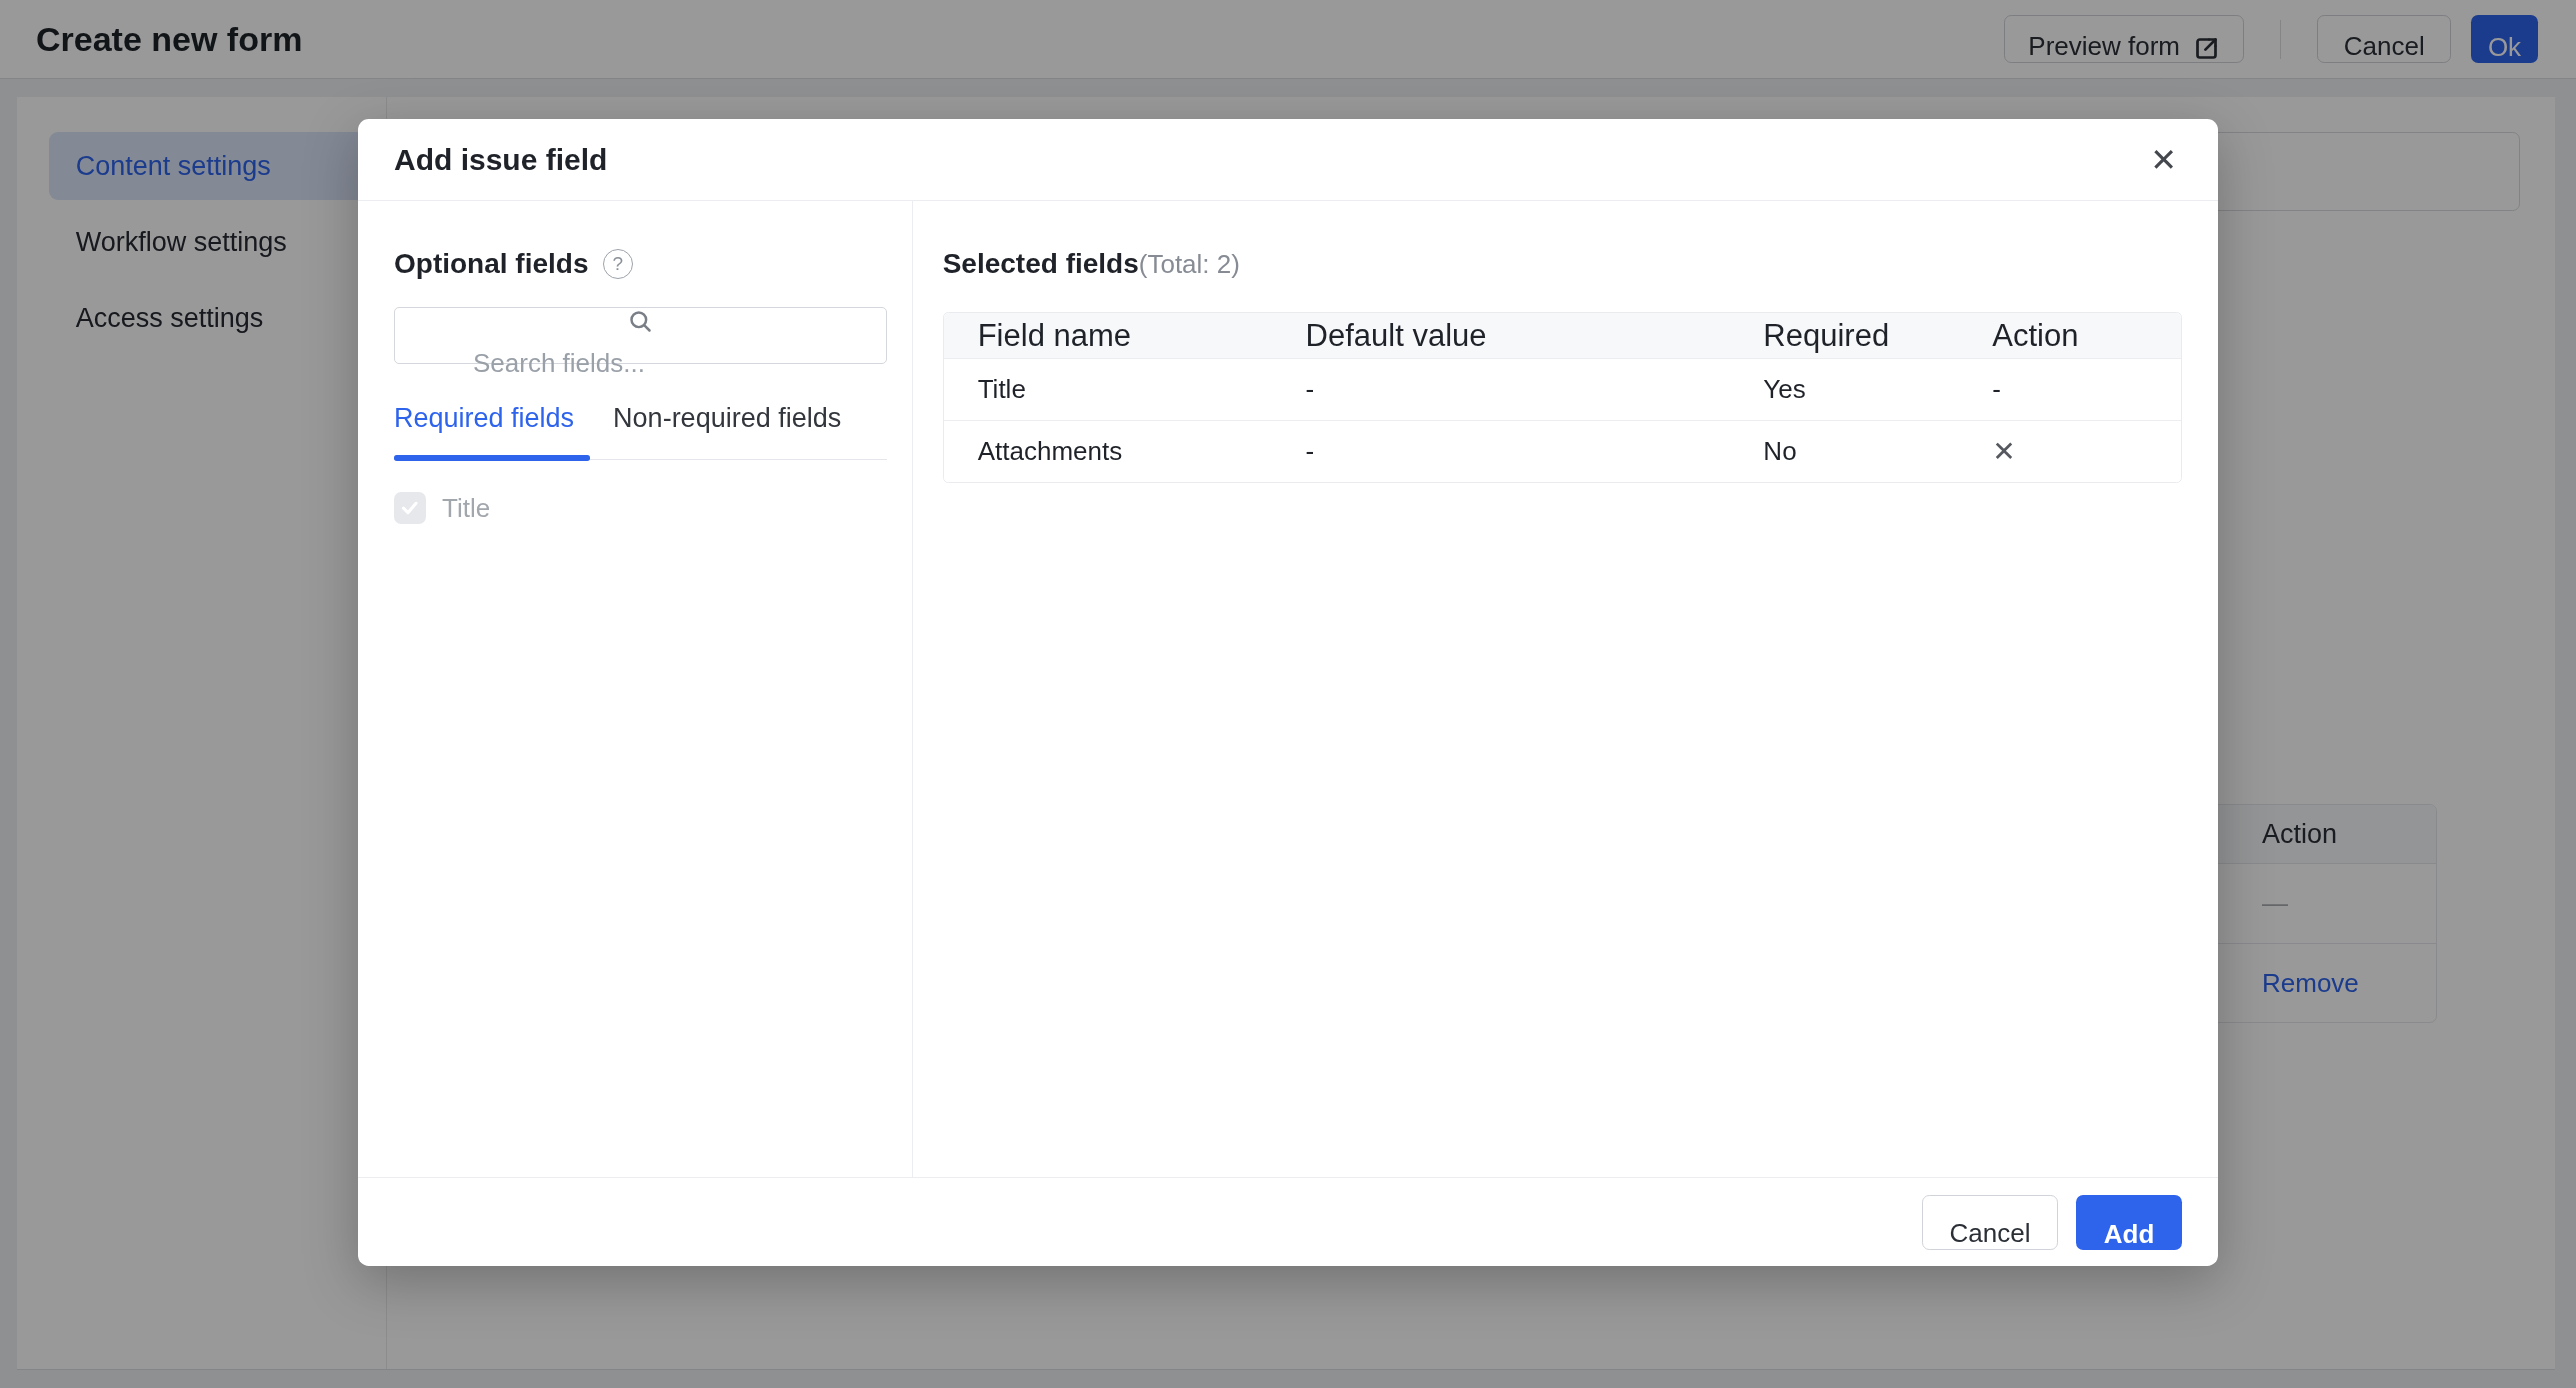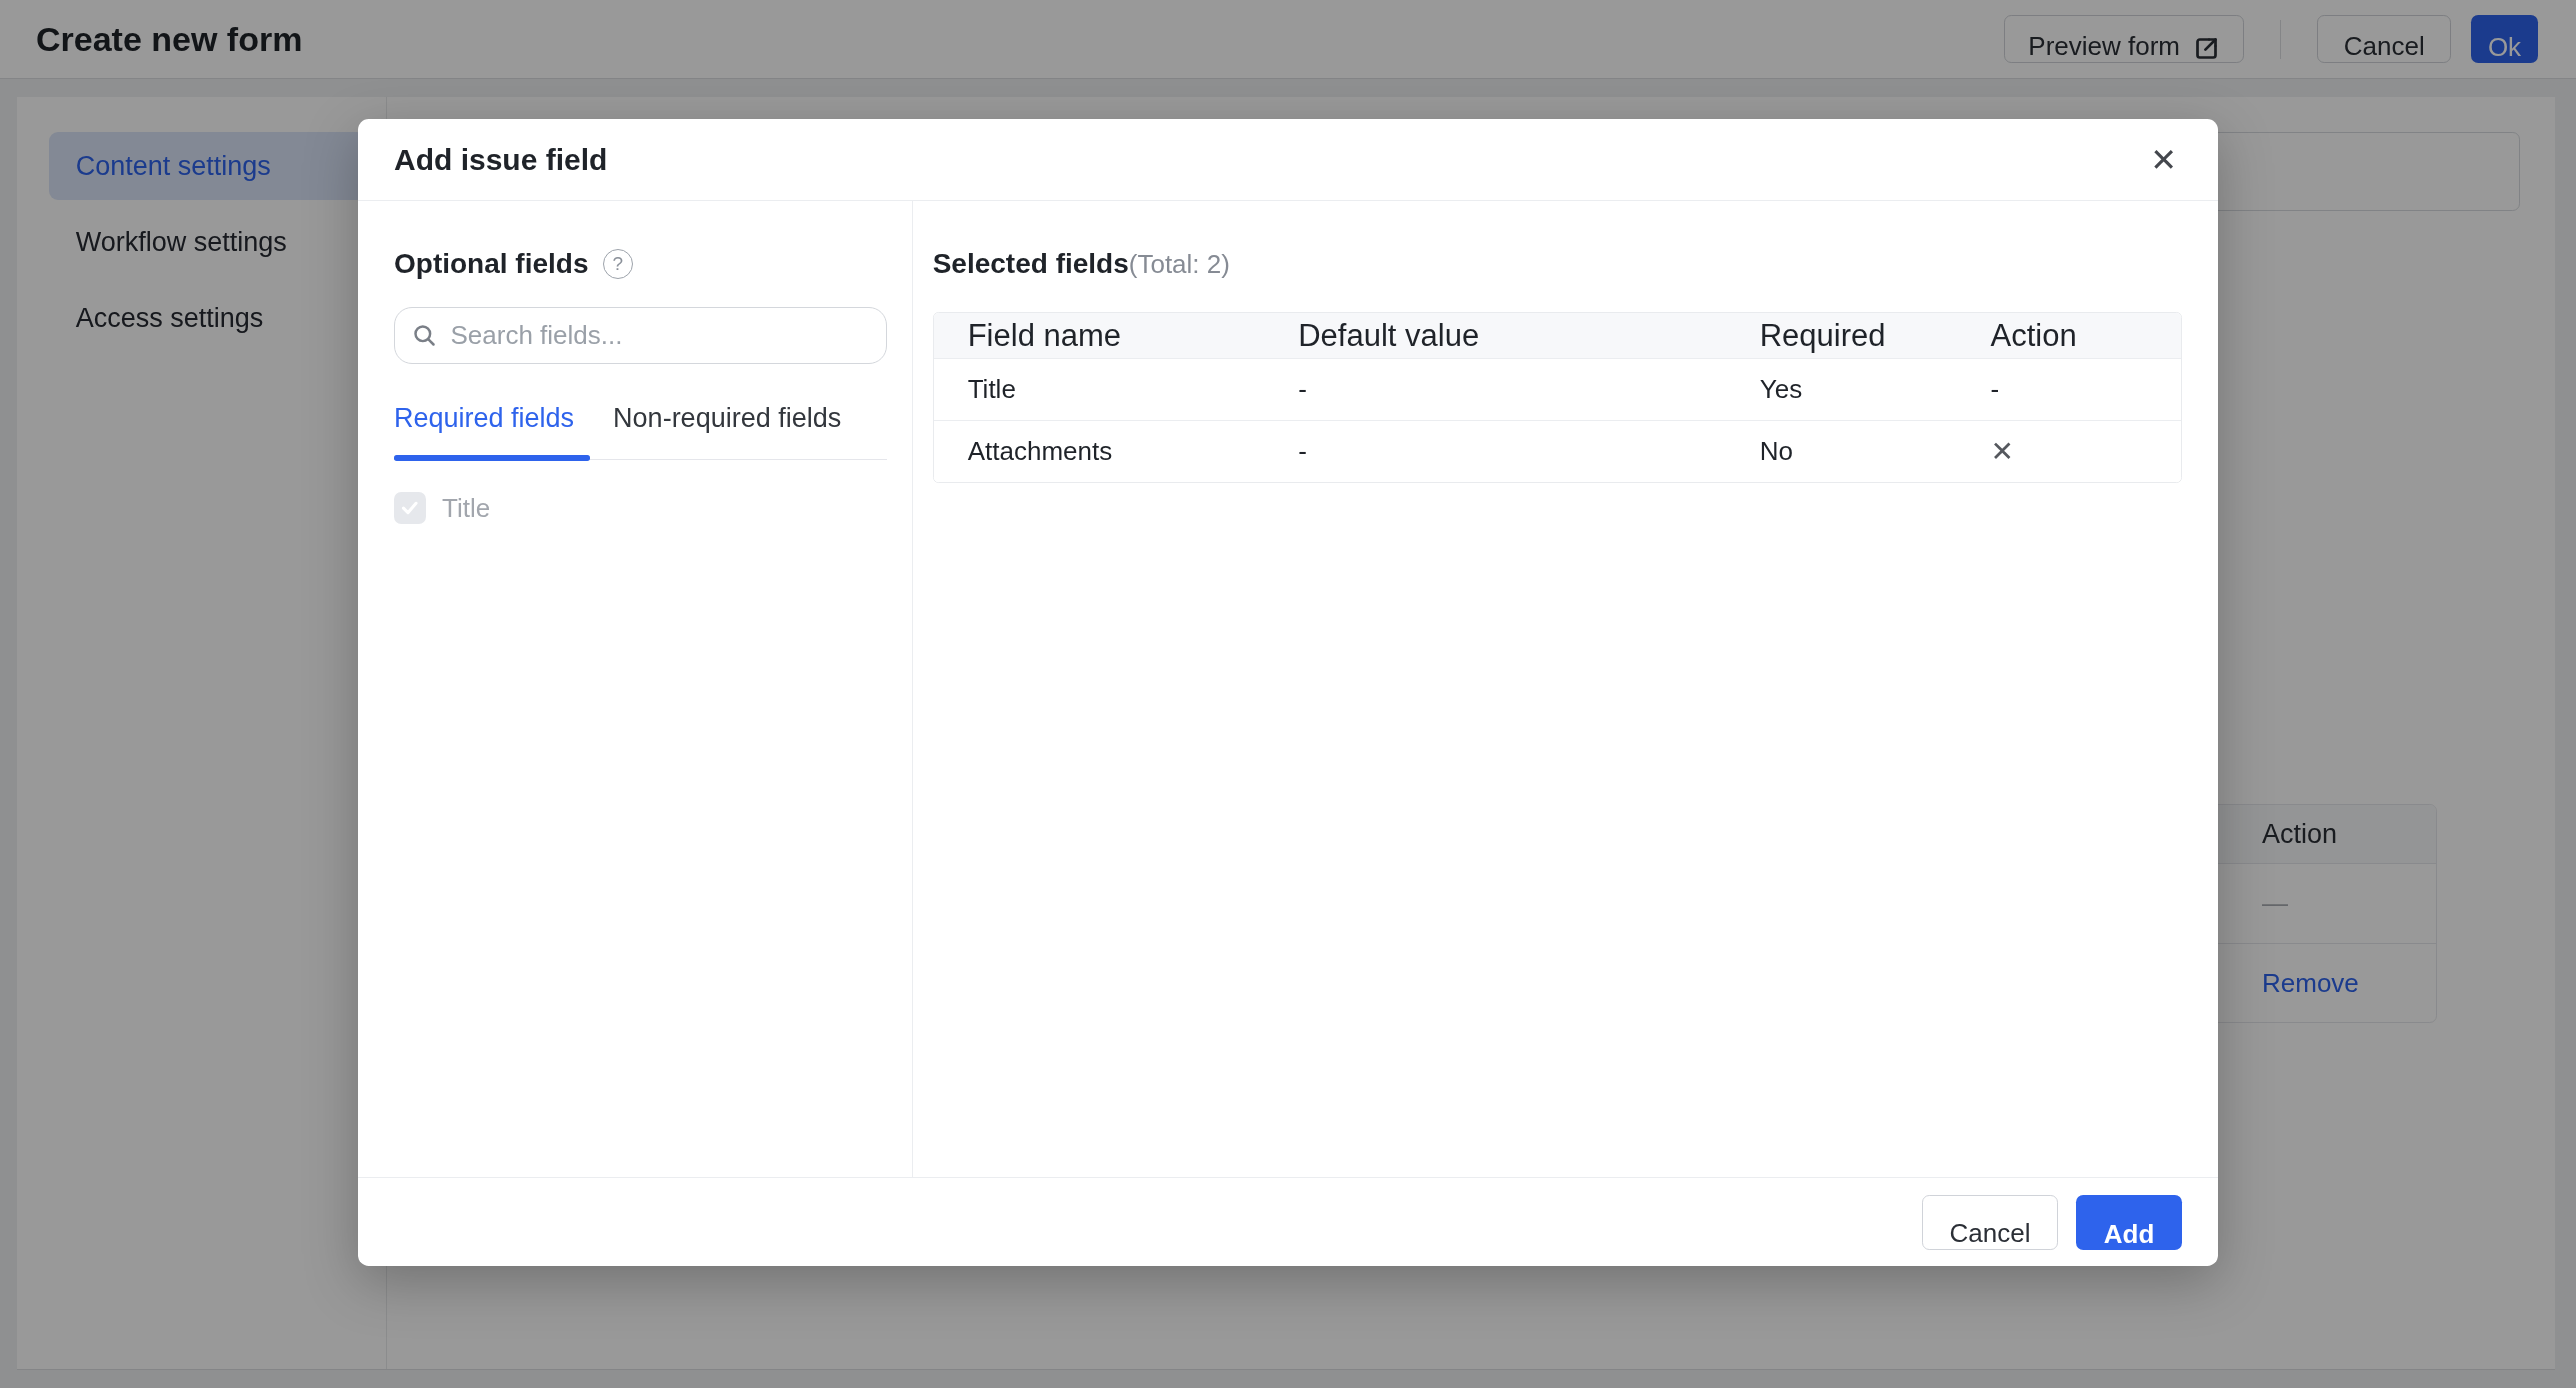--- a/index.html
+++ b/index.html
@@ -74,37 +74,37 @@
   }
   .modal-header {
     height: 82px; flex: 0 0 82px; border-bottom: 1.8px solid #ebedf0;
     display: flex; align-items: center; padding: 0 41px 0 36px;
   }
   .modal-title { font-size: 30px; font-weight: 600; color: #1f2329; }
   .modal-close {
     margin-left: auto; font-size: 32px; color: #44474d; cursor: pointer;
     line-height: 1; font-weight: 500;
   }
-  .modal-body { flex: 1 1 auto; display: flex; min-height: 0; }
+  .modal-body { flex: 1 1 auto; display: flex; min-height: 0; gap: 10px; }
 
   
   .panel-left {
     width: 555px; flex: 0 0 555px; border-right: 1.8px solid #ebedf0;
     padding: 47px 25px 0 36px;
   }
   .section-title-row { display: flex; align-items: center; gap: 14.3px; }
   .section-title { font-size: 28px; font-weight: 600; color: #1f2329; }
   .help-circle {
     width: 30px; height: 30px; border: 1.8px solid #9da3ab; border-radius: 50%;
     display: flex; align-items: center; justify-content: center;
     font-size: 19px; color: #8a9099; cursor: pointer;
   }
   .search-box {
-    margin-top: 27px; height: 57px; border: 1.8px solid #d4d7dc; border-radius: 18px;
-    display: flex; align-items: center; padding: 0 16px; gap: 12.5px; background: #fff;
+    margin-top: 27px; height: 57px; border: 1.8px solid #d4d7dc; border-radius: 5px;
+    display: flex; align-items: center; padding: 0 16px; gap: 12.5px; background: #fff; flex-direction: column;
   }
   .search-box input {
     border: none; outline: none; flex: 1; font-size: 26px; color: #1f2329;
     font-family: "Liberation Sans", sans-serif; background: transparent;
   }
   .search-box input::placeholder { color: #9aa0a8; }
   .tabs {
     margin-top: 39px; display: flex; gap: 39px; border-bottom: 1.8px solid #e5e6eb;
   }
   .tab { position: relative; padding-bottom: 25px; font-size: 27px; color: #33373d; cursor: pointer; }

